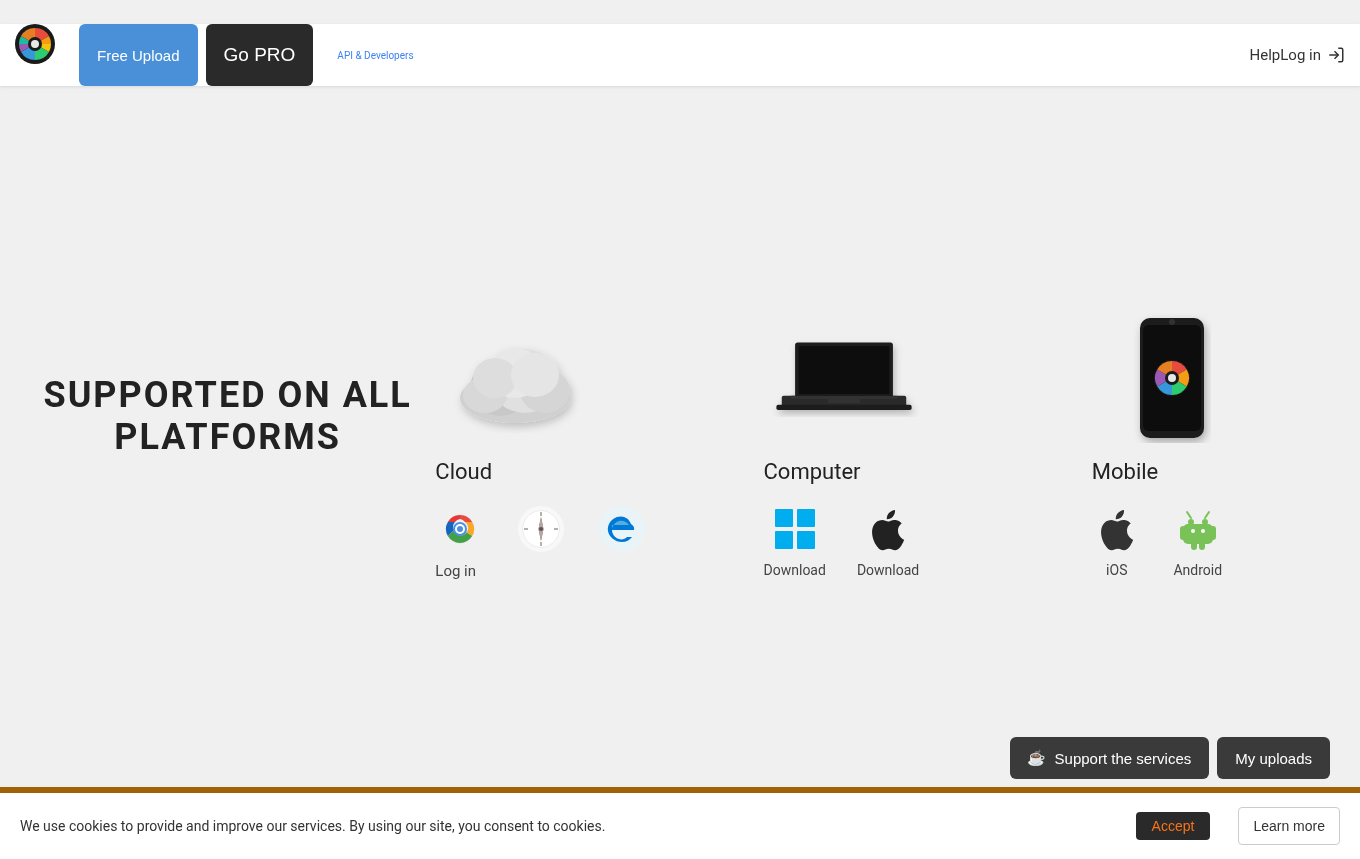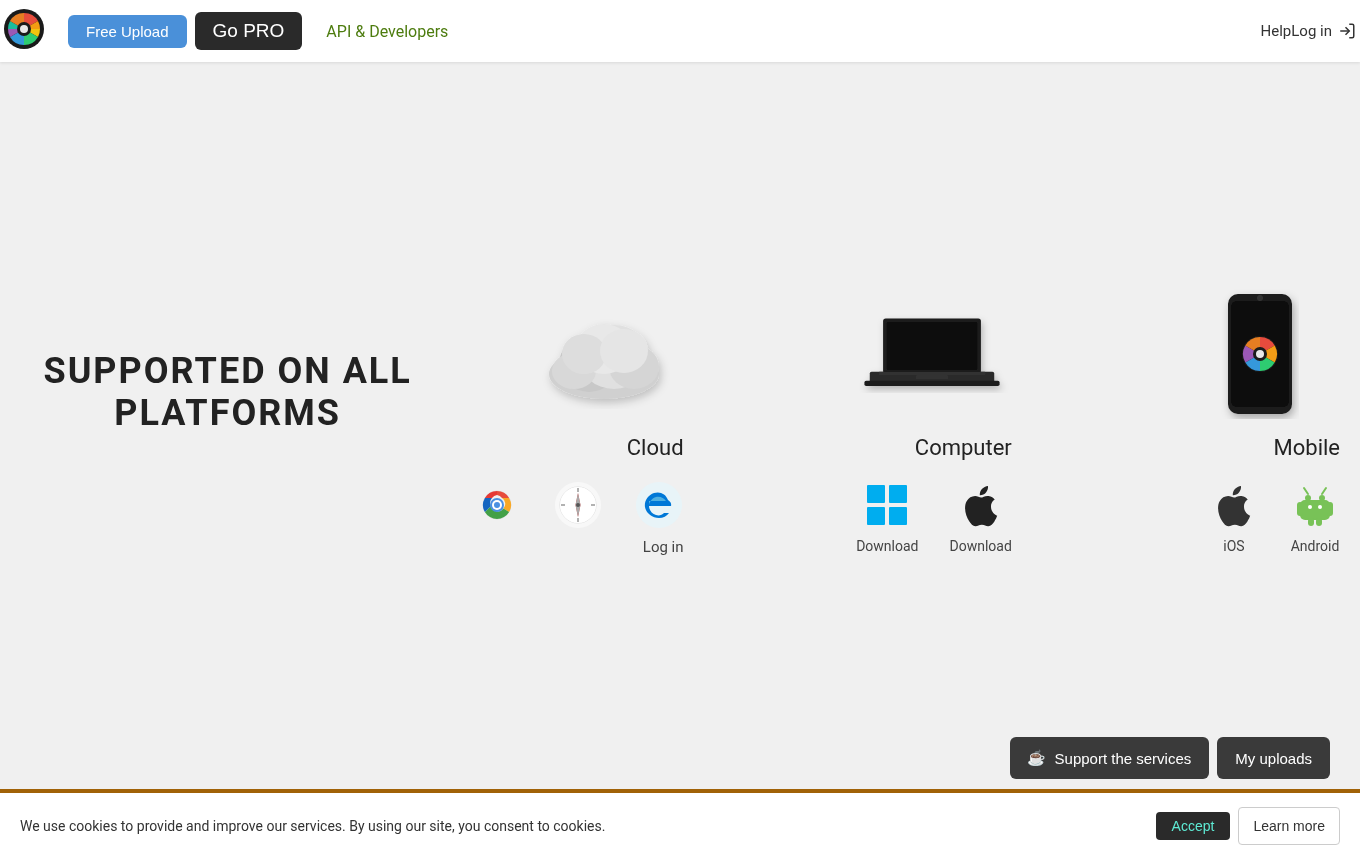--- a/index.html
+++ b/index.html
@@ -8,25 +8,25 @@
       background: #f0f0f0;
       min-height: 859px;
       position: relative;
     }
 
     
     .header {
       background: #fff;
       height: 62px;
       display: flex;
-      align-items: center;
-      padding: 0 4px;
+      padding: 0 15px;
       box-shadow: 0 1px 3px rgba(0,0,0,0.1);
       position: relative;
       z-index: 10;
+      margin-top: 24px;
     }
     .header-logo {
       width: 40px;
       height: 40px;
       margin-right: 12px;
       flex-shrink: 0;
     }
     .btn-free-upload {
       background: #4a90d9;
       color: #fff;
@@ -46,23 +46,23 @@
       font-size: 19px;
       cursor: pointer;
       margin-right: 24px;
     }
     .header-nav {
       display: flex;
       align-items: center;
       flex: 1;
     }
     .header-nav-link {
-      color: #4d7c0f;
+      color: #3b82f6;
       text-decoration: none;
-      font-size: 16px;
+      font-size: 10px;
       margin-right: 30px;
     }
     .header-right {
       display: flex;
       align-items: center;
       margin-left: auto;
     }
     .header-help {
       color: #333;
       font-size: 15px;
@@ -101,21 +101,21 @@
       display: flex;
       justify-content: center;
       gap: 80px;
       width: 100%;
       max-width: 1100px;
     }
 
     .platform-column {
       display: flex;
       flex-direction: column;
-      align-items: flex-end;
+      align-items: flex-start;
       flex: 1;
     }
 
     .platform-image-container {
       width: 160px;
       height: 130px;
       display: flex;
       align-items: center;
       justify-content: center;
       margin-bottom: 16px;
@@ -189,35 +189,35 @@
       text-align: right;
     }
 
     
     .cookie-banner {
       position: fixed;
       bottom: 0;
       left: 0;
       right: 0;
       background: #fff;
-      border-top: 4px solid #a16207;
+      border-top: 6px solid #a16207;
       padding: 14px 20px;
       display: flex;
       align-items: center;
-      gap: 8px;
+      gap: 28px;
       z-index: 200;
       font-size: 14px;
       color: #333;
     }
     .cookie-text {
       flex: 1;
     }
     .btn-accept {
       background: #2a2a2a;
-      color: #5eead4;
+      color: #f97316;
       border: none;
       border-radius: 4px;
       padding: 6px 16px;
       font-size: 14px;
       cursor: pointer;
     }
     .btn-learn-more {
       background: transparent;
       color: #333;
       border: 1px solid #ccc;

